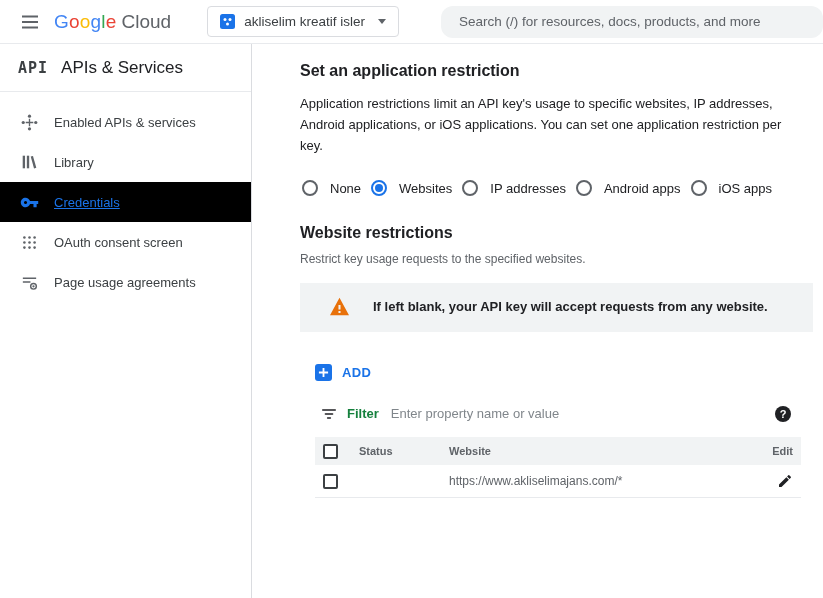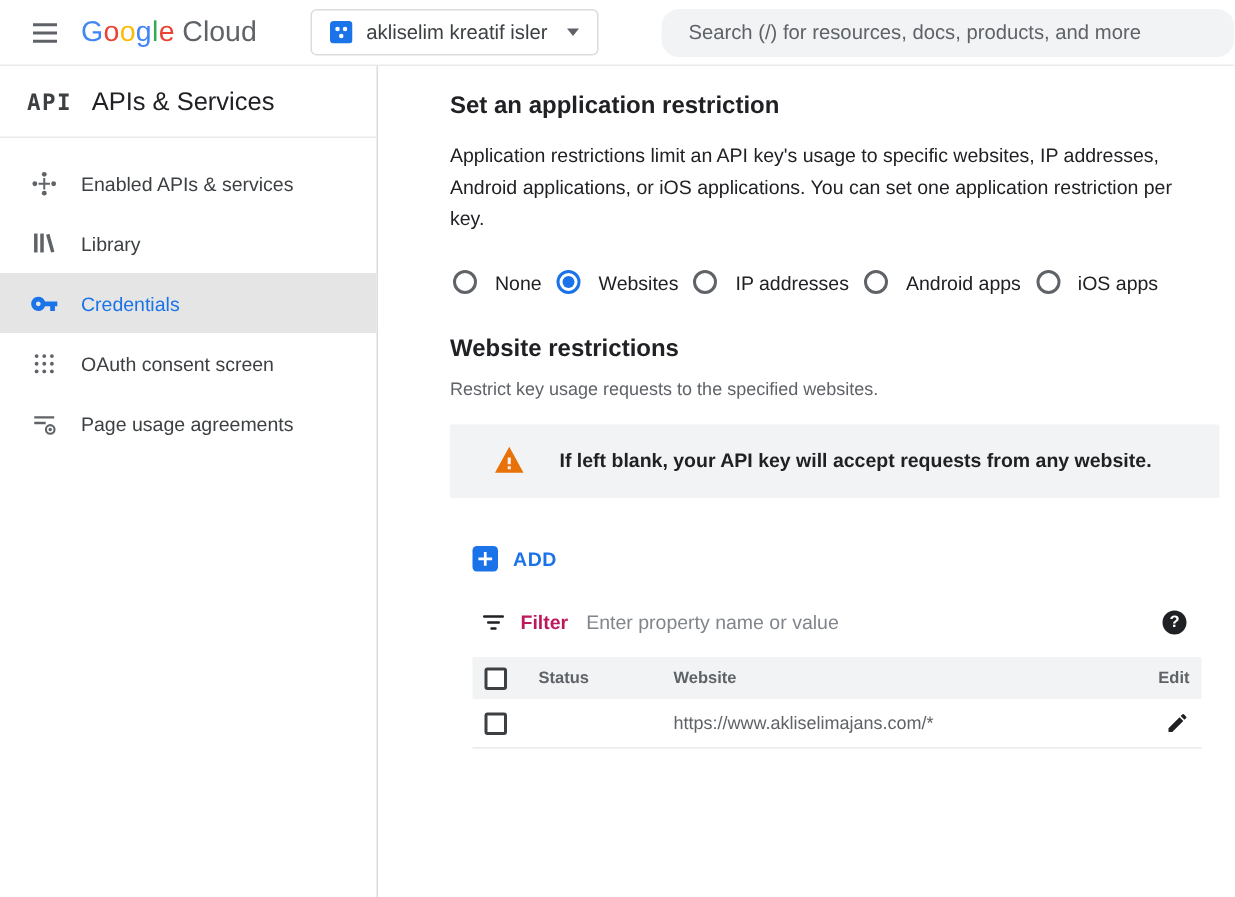--- a/index.html
+++ b/index.html
@@ -27,21 +27,21 @@
   .app-body { display:flex; height:554px; }
 
   
   .sidebar { width:252px; flex:0 0 252px; border-right:1px solid #dadce0; background:#fff; }
   .sidebar-header { display:flex; align-items:center; gap:13px; padding:14px 16px 13px 18px; border-bottom:1px solid #e8eaed; }
   .api-glyph { font-family:"DejaVu Sans Mono", monospace; font-weight:bold; font-size:15px; letter-spacing:1px; color:#3c4043; }
   .sidebar-title { font-size:17px; color:#202124; }
   .nav { padding-top:10px; }
   .nav-item { display:flex; align-items:center; gap:15px; height:40px; padding-left:19px; font-size:13px; color:#3c4043; cursor:pointer; }
   .nav-item .icon { width:20px; height:20px; display:flex; align-items:center; justify-content:center; }
-  .nav-item.active { background:#e5e5e5; color:#1a73e8; }
+  .nav-item.active { background:#000000; color:#1a73e8;text-decoration:underline; }
 
   
   .main { flex:1; padding:18px 10px 0 48px; overflow:hidden; }
   .section-title { font-size:16px; font-weight:bold; margin:0 0 13px; }
   .section-desc { font-size:13px; line-height:1.62; max-width:505px; margin:0 0 24px; color:#202124; }
 
   .radio-group { display:flex; flex-direction:row; gap:10px; margin:0 0 28px 2px; }
   .radio-option { display:flex; align-items:center; gap:12px; font-size:13px; color:#202124; cursor:pointer; }
   .radio-circle { width:16px; height:16px; border:2px solid #5f6368; border-radius:50%; position:relative; flex:0 0 16px; }
   .radio-option.selected .radio-circle { border-color:#1a73e8; }
@@ -51,21 +51,21 @@
   .wr-desc { font-size:12px; color:#5f6368; margin:0 0 17px; }
 
   .warning-banner { background:#f1f3f4; display:flex; align-items:center; gap:23px; padding:14px 16px 16px 29px; font-size:13px; font-weight:bold; color:#202124; margin-bottom:32px; }
 
   .add-row { margin:0 0 14px 15px; }
   .add-button { display:inline-flex; align-items:center; gap:10px; color:#1a73e8; font-size:13px; font-weight:bold; letter-spacing:0.4px; }
   .plus-icon { width:17px; height:17px; background:#1a73e8; border-radius:3px; display:flex; align-items:center; justify-content:center; }
 
   .table-wrap { margin-left:15px; width:486px; font-size:13px; }
   .filter-row { display:flex; align-items:center; gap:10px; padding:9px 10px 11px 6px; }
-  .filter-label { font-weight:bold; color:#be185d; }
+  .filter-label { font-weight:bold; color:#15803d; }
   .filter-input { flex:1; border:none; outline:none; font-size:13px; color:#202124; background:transparent; }
   .filter-input::placeholder { color:#80868b; opacity:1; }
   .help-icon { width:16px; height:16px; border-radius:50%; background:#202124; color:#fff; font-size:11px; font-weight:bold; display:flex; align-items:center; justify-content:center; flex:0 0 16px; }
 
   .table-header { display:flex; align-items:center; background:#f1f3f4; height:28px; font-size:11px; color:#5f6368; font-weight:bold; margin-top:4px; }
   .table-row { display:flex; align-items:center; height:33px; border-bottom:1px solid #e8eaed; font-size:12px; color:#5f6368; }
   .col-check { width:44px; padding-left:8px; display:flex; align-items:center; }
   .col-status { width:90px; }
   .col-website { flex:1; }
   .col-edit { width:44px; display:flex; justify-content:flex-end; padding-right:8px; }

